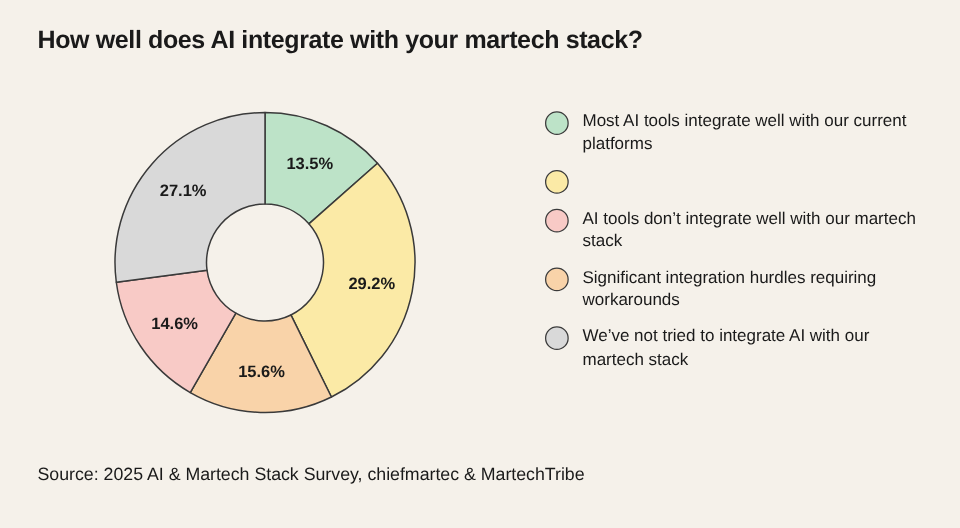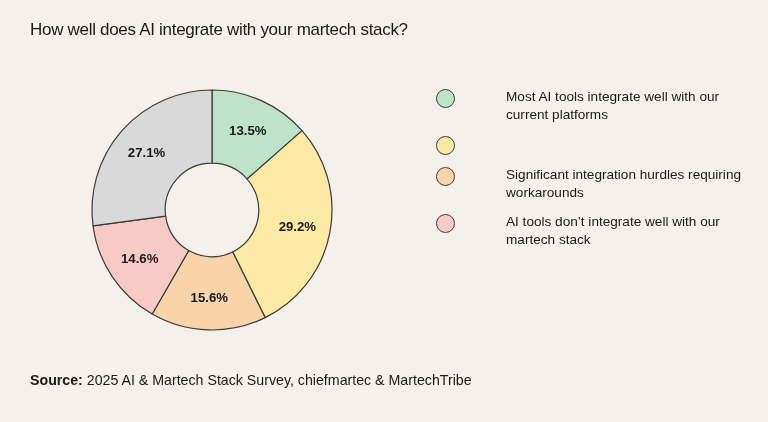--- a/index.html
+++ b/index.html
@@ -20,22 +20,22 @@
     width: 768px;
     height: 422px;
     background: #f5f1ea;
     box-sizing: border-box;
   }
   #chart-title {
     position: absolute;
     left: 30px;
     top: 20px;
     width: 710px;
-    font-size: 17px;
-    font-weight: normal;
+    font-size: 20px;
+    font-weight: bold;
     letter-spacing: -0.3px;
     color: #1a1a1a;
     line-height: 1.2;
   }
   #donut-wrap {
     position: absolute;
     left: 82px;
     top: 80px;
     width: 260px;
     height: 260px;
@@ -62,21 +62,20 @@
   #legend {
     position: absolute;
     left: 436px;
     top: 88px;
     width: 316px;
   }
   .legend-item {
     display: flex;
     align-items: flex-start;
     margin-bottom: 11px;
-    gap: 40px;
   }
   .legend-swatch {
     flex: 0 0 auto;
     width: 19px;
     height: 19px;
     border-radius: 50%;
     border: 1.2px solid #3a3a3a;
     box-sizing: border-box;
     margin-top: 1px;
   }
@@ -89,21 +88,21 @@
   }
   #source-line {
     position: absolute;
     left: 30px;
     top: 372px;
     font-size: 14.2px;
     color: #1a1a1a;
     white-space: nowrap;
   }
   #source-label {
-    font-weight: bold;
+    font-weight: normal;
   }
 </style>
 </head>
 <body>
 
 <div id="page">
 
   <div id="chart-title">How well does AI integrate with your martech stack?</div>
 
   <div id="donut-wrap">
@@ -127,26 +126,30 @@
 
   <div id="legend">
       <div class="legend-item">
         <span class="legend-swatch" style="background: rgb(189, 227, 200);"></span>
         <span class="legend-label">Most AI tools integrate well with our current platforms</span>
       </div>
       <div class="legend-item">
         <span class="legend-swatch" style="background: rgb(251, 234, 166);"></span>
       </div>
       <div class="legend-item">
+        <span class="legend-swatch" style="background: rgb(248, 202, 198);"></span>
+        <span class="legend-label">AI tools don’t integrate well with our martech stack</span>
+      </div>
+      <div class="legend-item">
         <span class="legend-swatch" style="background: rgb(249, 211, 169);"></span>
         <span class="legend-label">Significant integration hurdles requiring workarounds</span>
       </div>
       <div class="legend-item">
-        <span class="legend-swatch" style="background: rgb(248, 202, 198);"></span>
-        <span class="legend-label">AI tools don’t integrate well with our martech stack</span>
+        <span class="legend-swatch" style="background: rgb(217, 217, 217);"></span>
+        <span class="legend-label">We’ve not tried to integrate AI with our martech stack</span>
       </div>
     </div>
 
   <div id="source-line">
     <span id="source-label">Source:</span><span id="source-text"> 2025 AI &amp; Martech Stack Survey, chiefmartec &amp; MartechTribe</span>
   </div>
 
 </div>
 
 </body></html>

